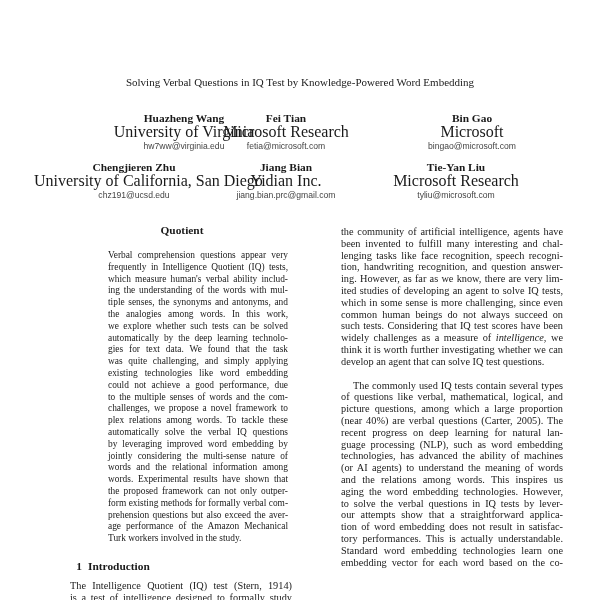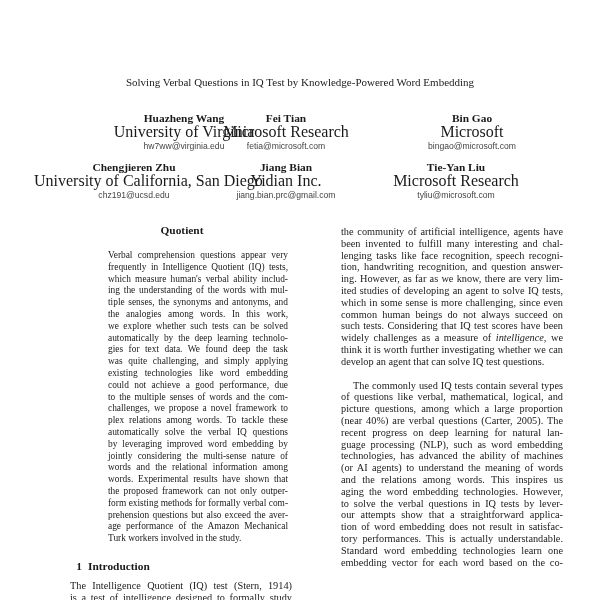--- a/index.html
+++ b/index.html
@@ -71,21 +71,21 @@
 <div class="abs-head">Quotient</div>
 <div class="col abs-body" id="abs-body">
     <span class="ln">Verbal comprehension questions appear very</span>
     <span class="ln">frequently in Intelligence Quotient (IQ) tests,</span>
     <span class="ln">which measure human's verbal ability includ-</span>
     <span class="ln">ing the understanding of the words with mul-</span>
     <span class="ln">tiple senses, the synonyms and antonyms, and</span>
     <span class="ln">the analogies among words.   In this work,</span>
     <span class="ln">we explore whether such tests can be solved</span>
     <span class="ln">automatically by the deep learning technolo-</span>
-    <span class="ln">gies for text data.  We found deep the task</span>
+    <span class="ln">gies for text data.  We found that the task</span>
     <span class="ln">was quite challenging, and simply applying</span>
     <span class="ln">existing technologies like word embedding</span>
     <span class="ln">could not achieve a good performance, due</span>
     <span class="ln">to the multiple senses of words and the com-</span>
     <span class="ln">challenges, we propose a novel framework to</span>
     <span class="ln">plex relations among words.  To tackle these</span>
     <span class="ln">automatically solve the verbal IQ questions</span>
     <span class="ln">by leveraging improved word embedding by</span>
     <span class="ln">jointly considering the multi-sense nature of</span>
     <span class="ln">words and the relational information among</span>

